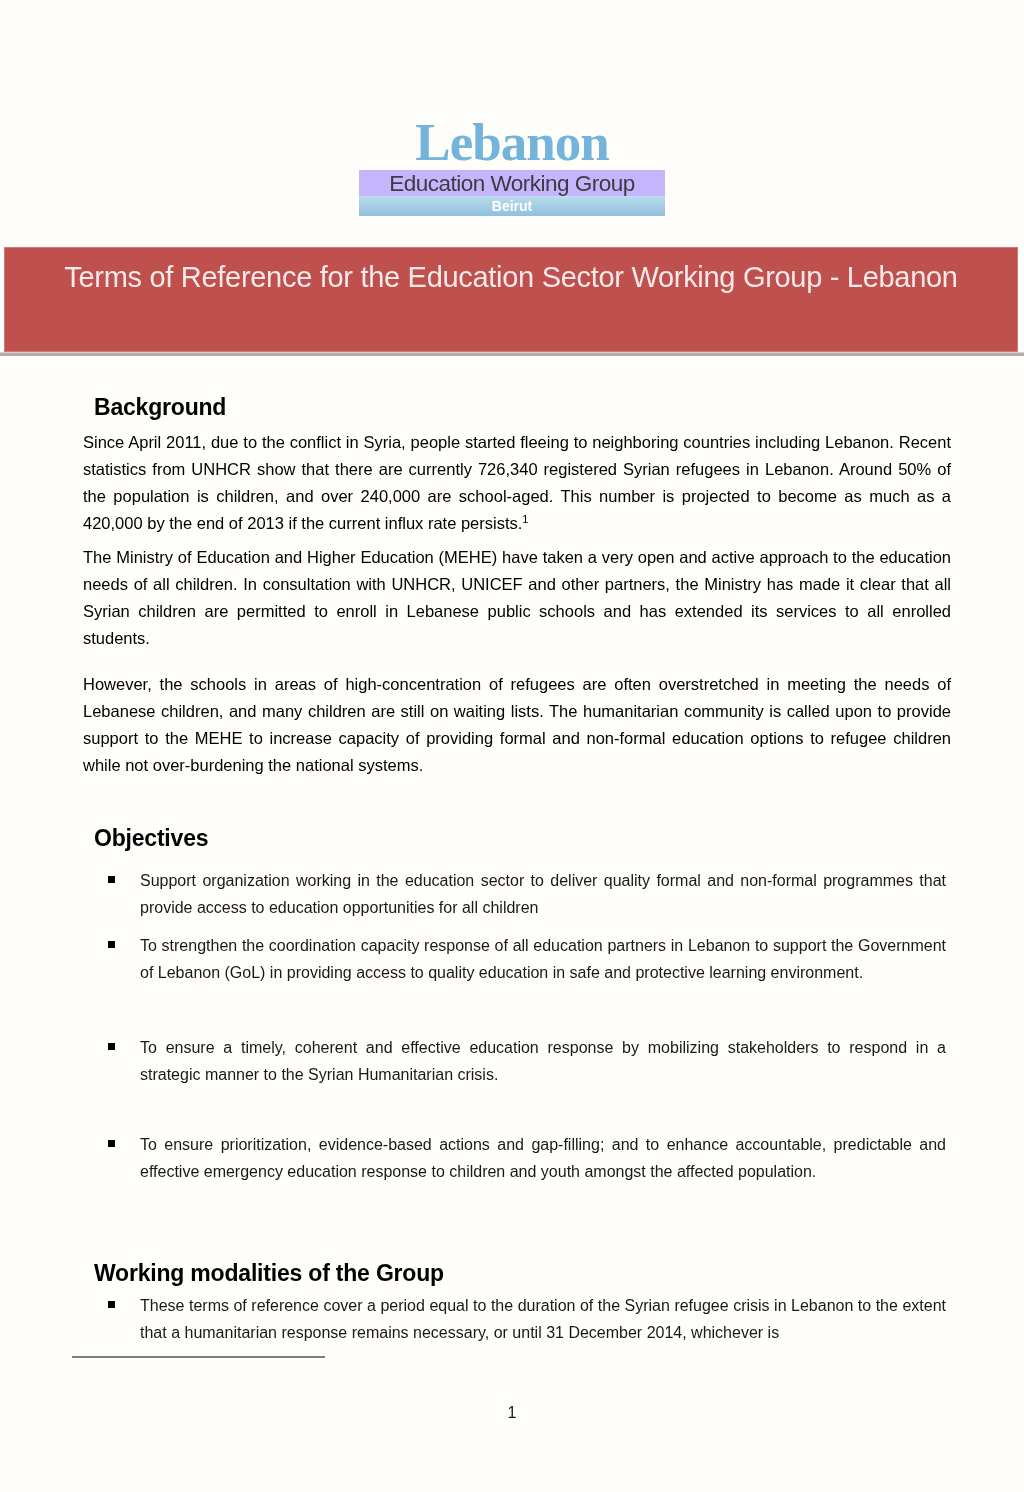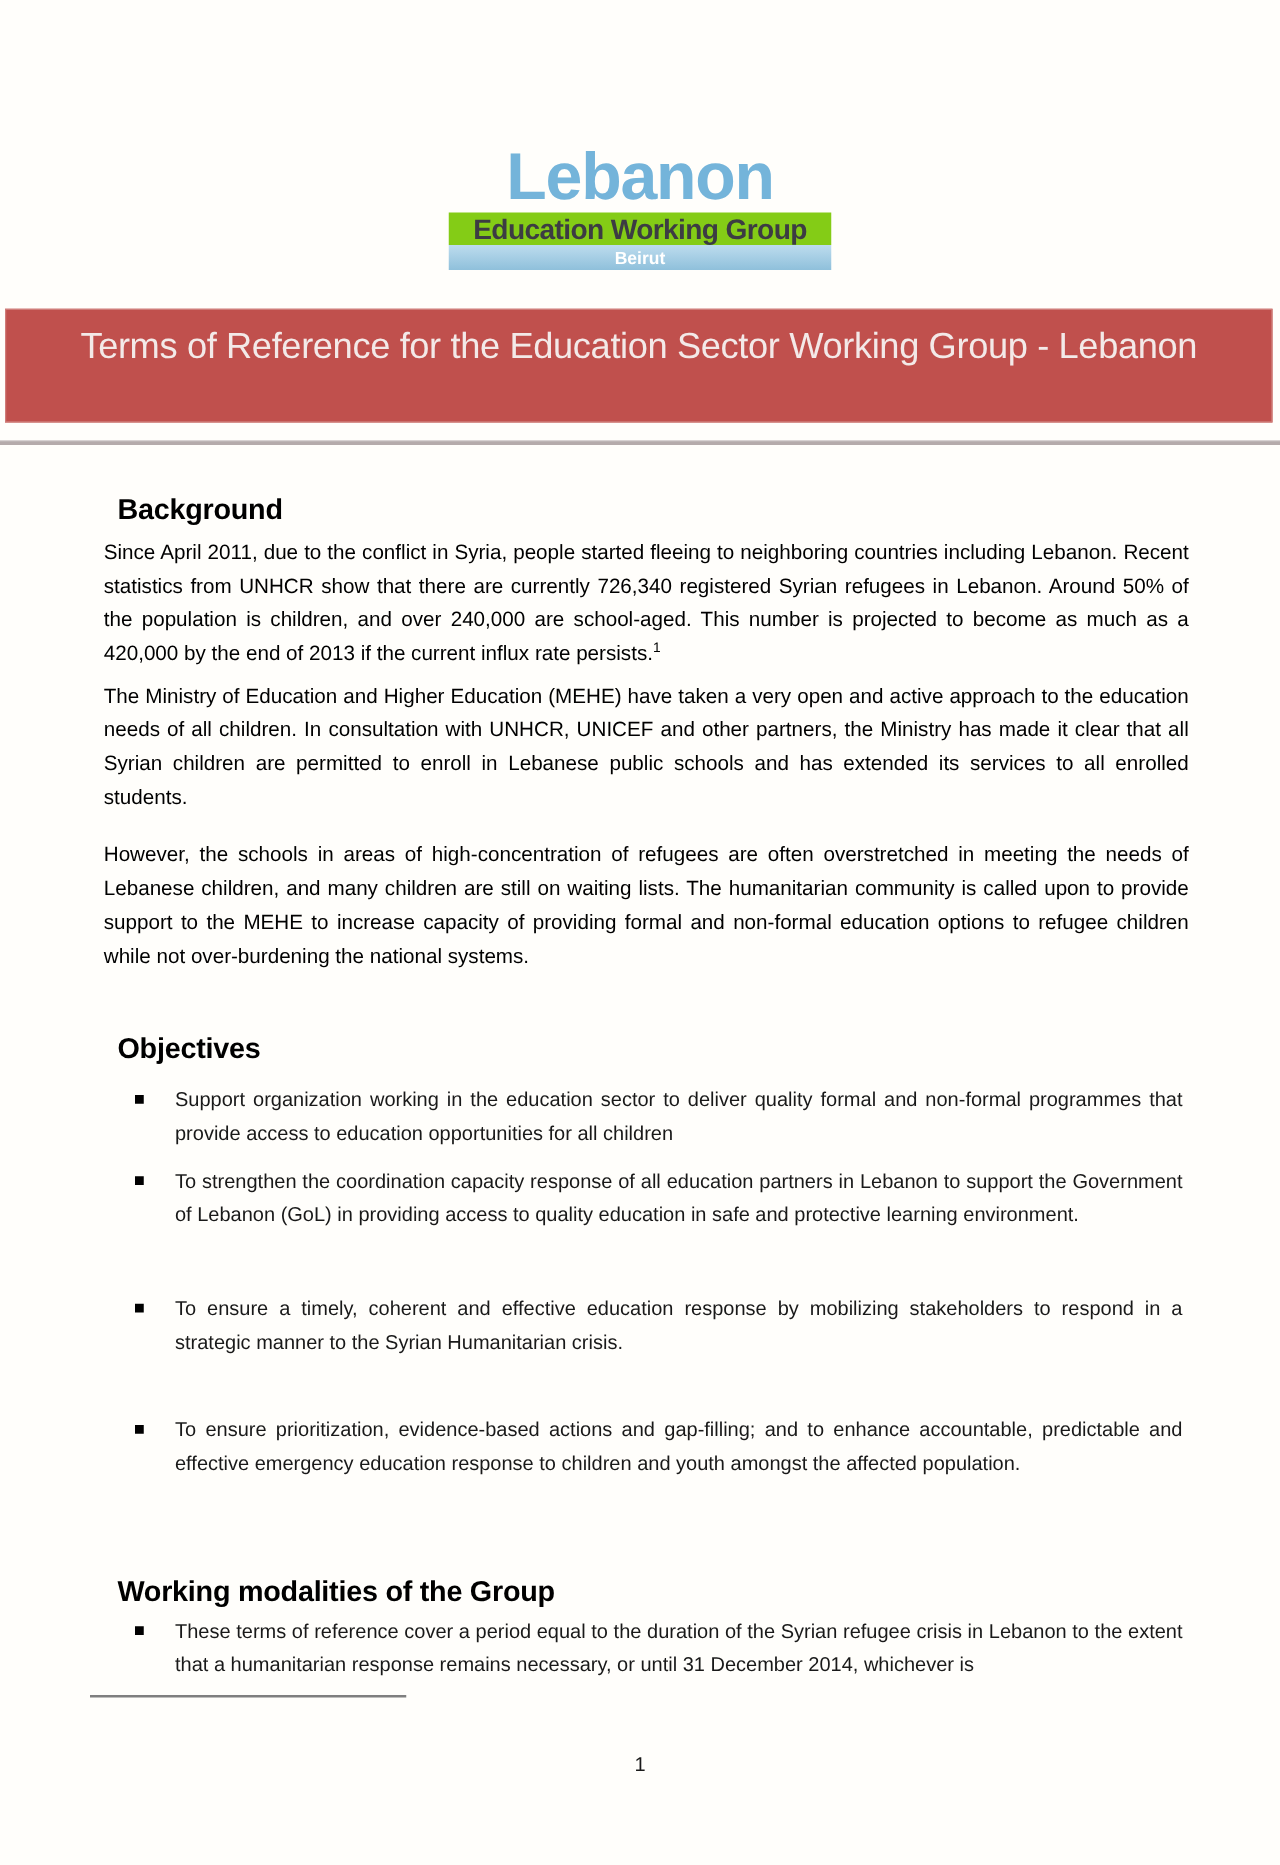--- a/index.html
+++ b/index.html
@@ -24,50 +24,51 @@
     left: 0;
     width: 100%;
     text-align: center;
   }
   .logo-name {
     font-size: 53px;
     line-height: 56px;
     font-weight: bold;
     color: #74b4da;
     letter-spacing: -1px;
+    font-family: Liberation Serif, serif;
   }
   .logo-band {
     width: 306px;
     margin: 0 auto;
   }
   .logo-subtitle {
-    background: #84cc16;
+    background: #c4b5fd;
     font-size: 22.5px;
     line-height: 25px;
-    font-weight: bold;
+    font-weight: normal;
     color: #3c3c43;
     letter-spacing: -0.5px;
     white-space: nowrap;
     padding-top: 1px;
   }
   .logo-city {
     background: linear-gradient(#bddcee, #8fc0db);
     font-size: 14px;
     line-height: 20px;
     font-weight: bold;
     color: #ffffff;
   }
 
   
   .banner {
     position: absolute;
     top: 247px;
     left: 4px;
     right: 6px;
-    height: 91px;
+    height: 105px;
     background: #c0504d;
     border: 1px solid #cf7c79;
     box-sizing: border-box;
   }
   .banner-title {
     margin-top: 13px;
     text-align: center;
     font-size: 29px;
     font-weight: 400;
     color: #f3e9e8;

